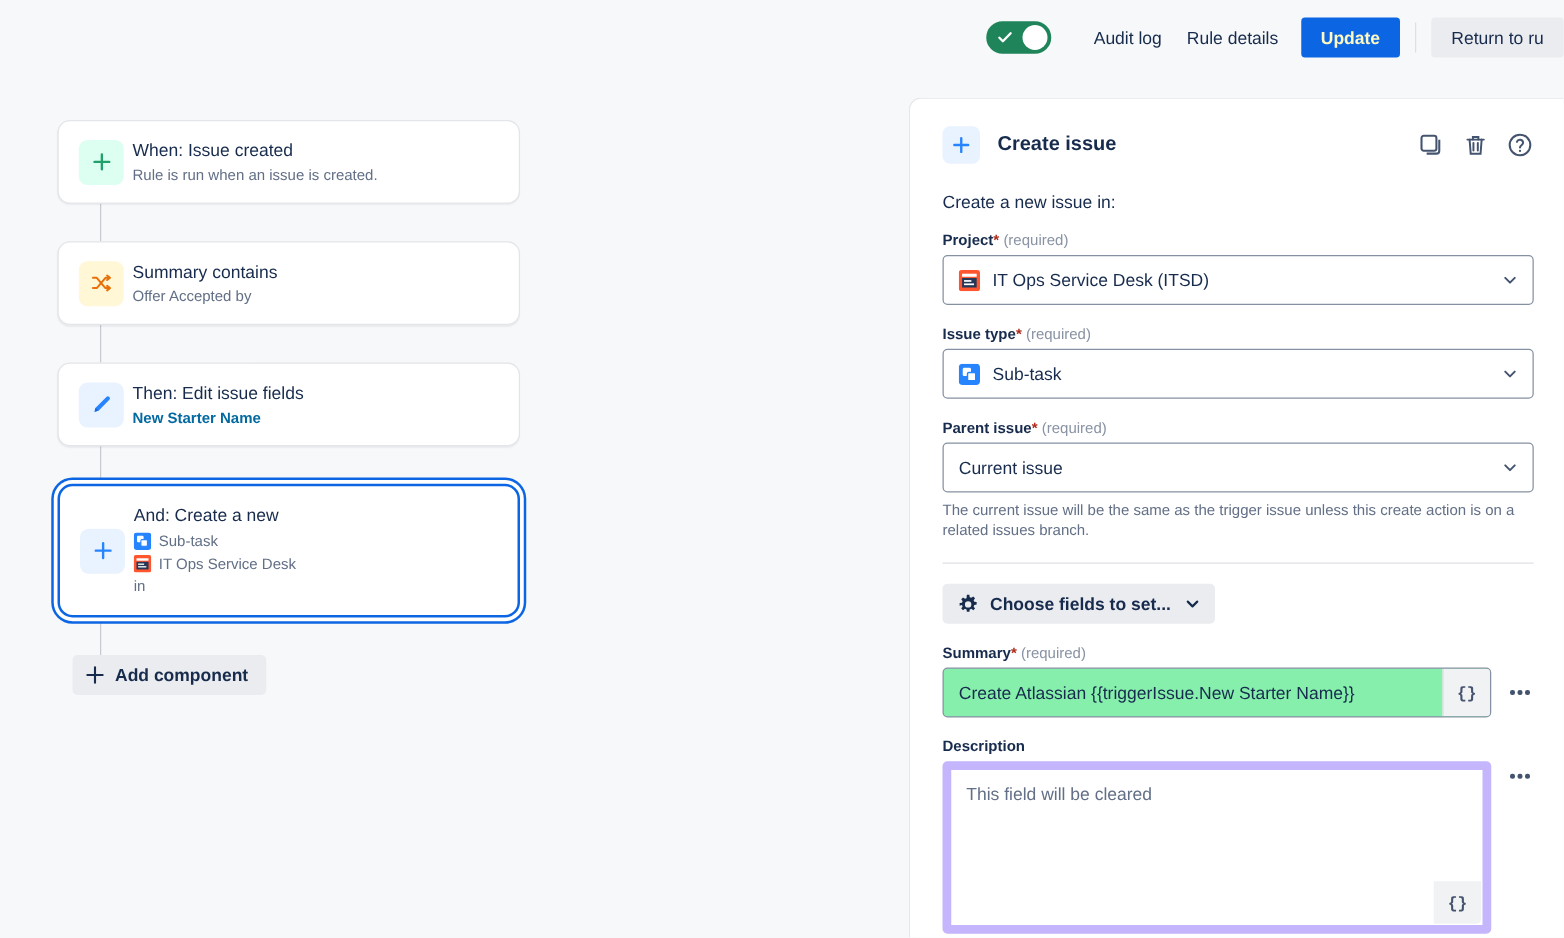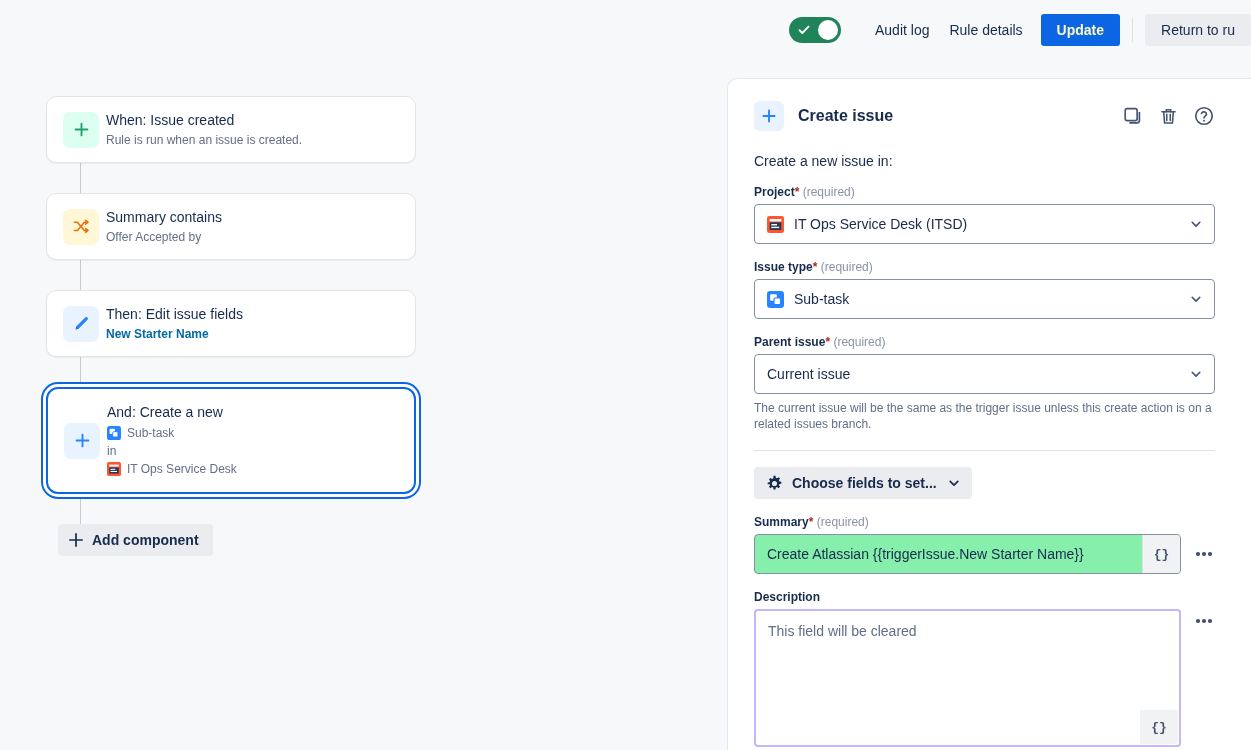--- a/index.html
+++ b/index.html
@@ -119,21 +119,21 @@
   }
 
   
   .panel {
     position: absolute; left: 727px; top: 78px;
     width: 524px; height: 672px;
     background: #fff;
     border: 1px solid #e4e6ea;
     border-right: none; border-bottom: none;
     border-top-left-radius: 10px;
-    padding: 22px 36px 0 26px;
+    padding: 22px 24px 0 26px;
     overflow: hidden;
   }
   .panel-head {
     display: flex; align-items: center; margin-bottom: 22px;
   }
   .panel-head-icon {
     width: 30px; height: 30px; border-radius: 6px;
     background: #e9f2ff; display: flex;
     align-items: center; justify-content: center;
     flex: none; margin-right: 14px;
@@ -197,21 +197,21 @@
   .dots {
     width: 22px; flex: none; display: flex;
     align-items: center; justify-content: center;
     gap: 2.5px; height: 40px; cursor: pointer;
   }
   .dots span {
     width: 3.5px; height: 3.5px; border-radius: 50%;
     background: #44546f; display: block;
   }
   .textarea {
-    flex: 1; height: 138px; border: 2px solid #c4b5fd;
+    flex: 1; height: 138px; border: 7px solid #c4b5fd;
     border-radius: 4px; background: #fff; position: relative;
     padding: 11px 12px;
   }
   .textarea .ph { font-size: 14px; color: #626f86; }
   .textarea .brace-abs {
     position: absolute; right: 1px; bottom: 1px;
     width: 38px; height: 34px; background: #f1f2f4;
     display: flex; align-items: center; justify-content: center;
     font-family: "Liberation Mono", monospace;
     font-size: 13px; font-weight: 700; color: #44546f;
@@ -297,31 +297,31 @@
         <div class="node-title">And: Create a new</div>
         <div class="node-meta-row">
           <svg class="mini-ico" viewBox="0 0 16 16">
             <rect x="0" y="0" width="16" height="16" rx="3" fill="#2684ff"></rect>
             <rect x="3" y="3" width="6" height="6" rx="1" fill="#fff"></rect>
             <rect x="6.5" y="6.5" width="6" height="6" rx="1" fill="#fff" stroke="#2684ff" stroke-width="1"></rect>
           </svg>
           <span>Sub-task</span>
         </div>
         <div class="node-meta-row">
-          <span>in</span>
-        </div>
-        <div class="node-meta-row">
           <svg class="mini-ico" viewBox="0 0 16 16">
             <rect x="0" y="0" width="16" height="16" rx="2" fill="#ff5630"></rect>
             <rect x="2.5" y="3" width="11" height="2.2" fill="#fff"></rect>
             <rect x="2.5" y="6.2" width="11" height="7" fill="#253858"></rect>
             <rect x="4" y="7.8" width="5.5" height="1.2" fill="#fff"></rect>
             <rect x="4" y="10.2" width="7.5" height="1.2" fill="#fff"></rect>
           </svg>
           <span>IT Ops Service Desk</span>
+        </div>
+        <div class="node-meta-row">
+          <span>in</span>
         </div>
       </div>
     </div>
     <div class="connector"></div>
 
     <button class="add-component">
       <svg width="16" height="16" viewBox="0 0 17 17">
           <path d="M8.5 2v13M2 8.5h13" stroke="#172b4d" stroke-width="1.8" stroke-linecap="round"></path>
         </svg>
       <span>Add component</span>

